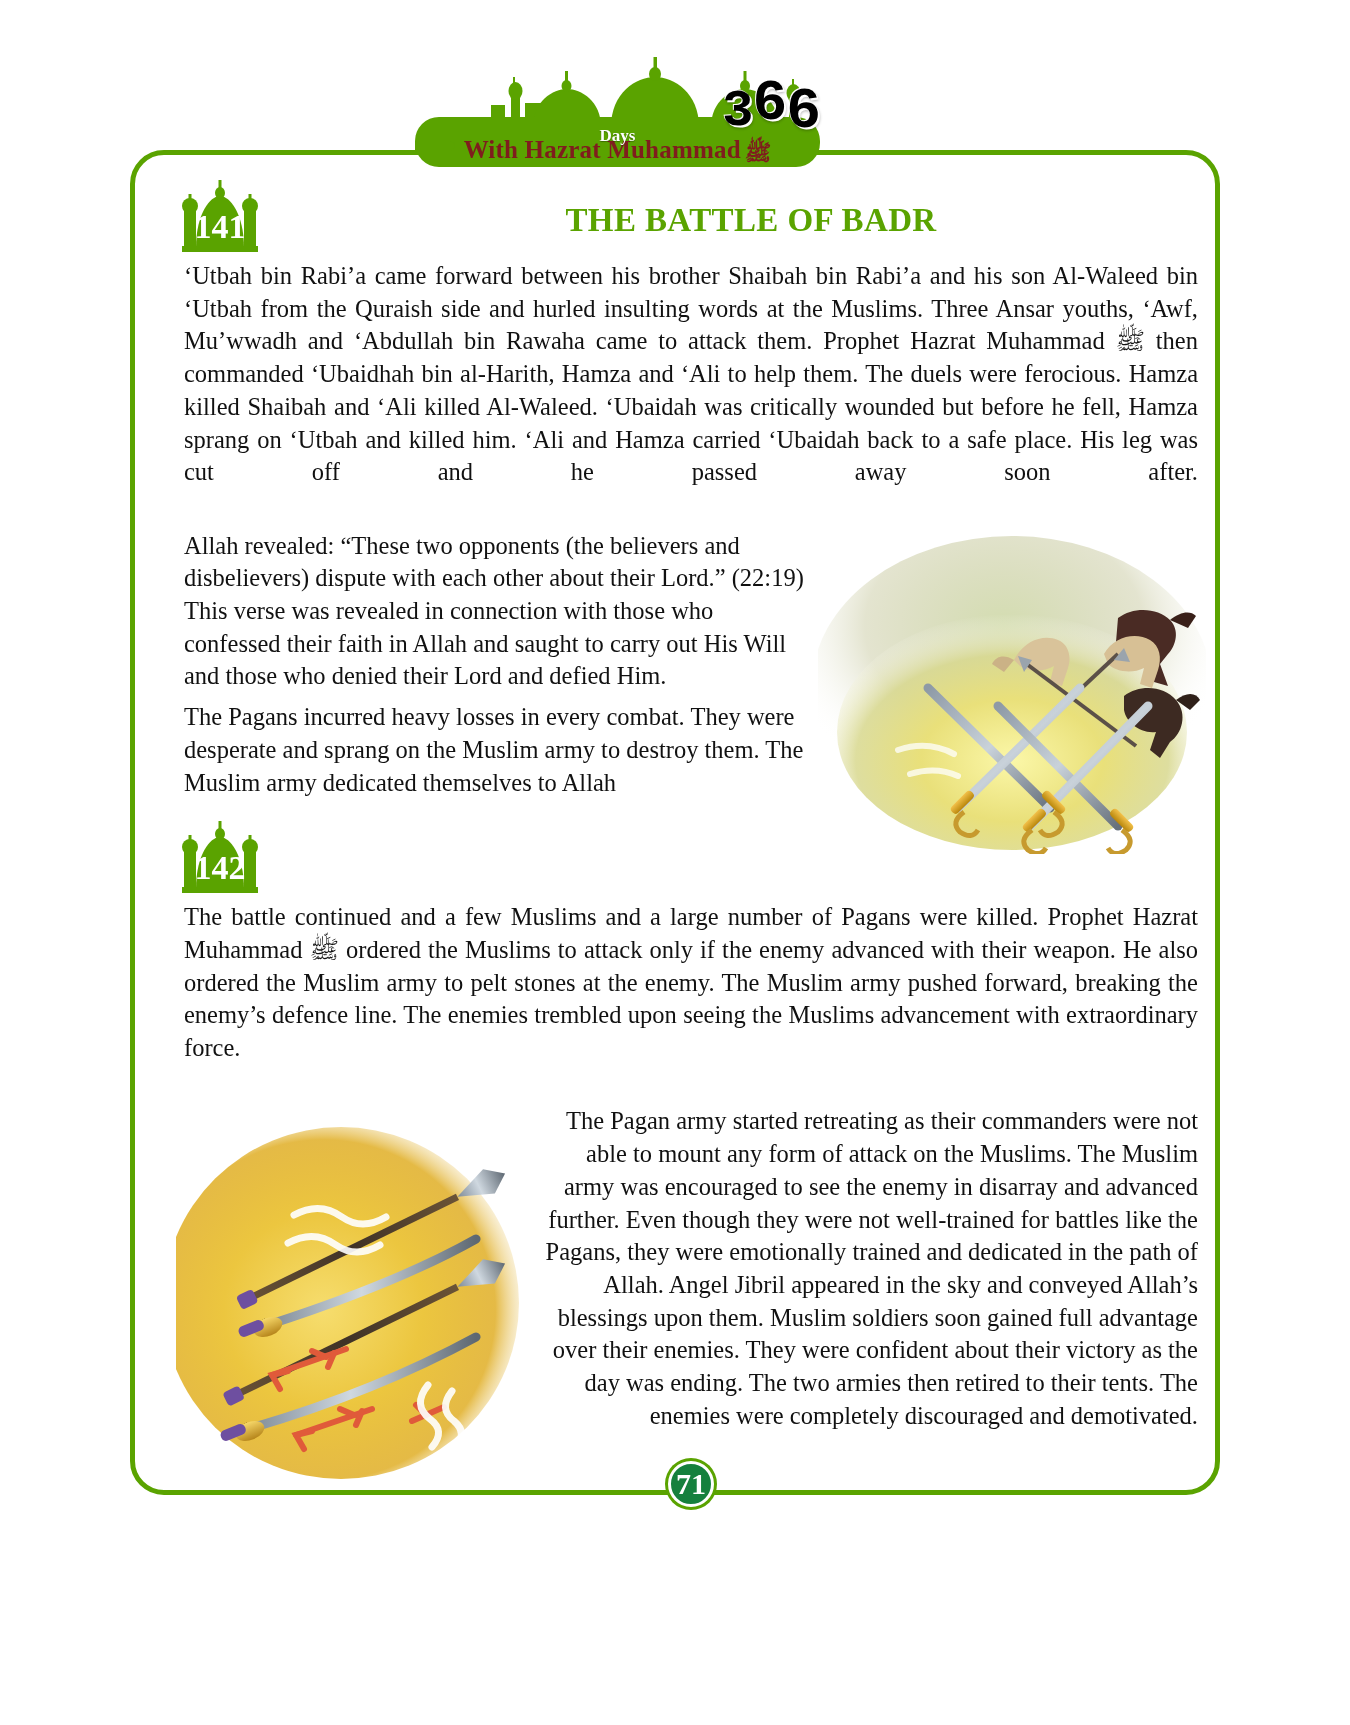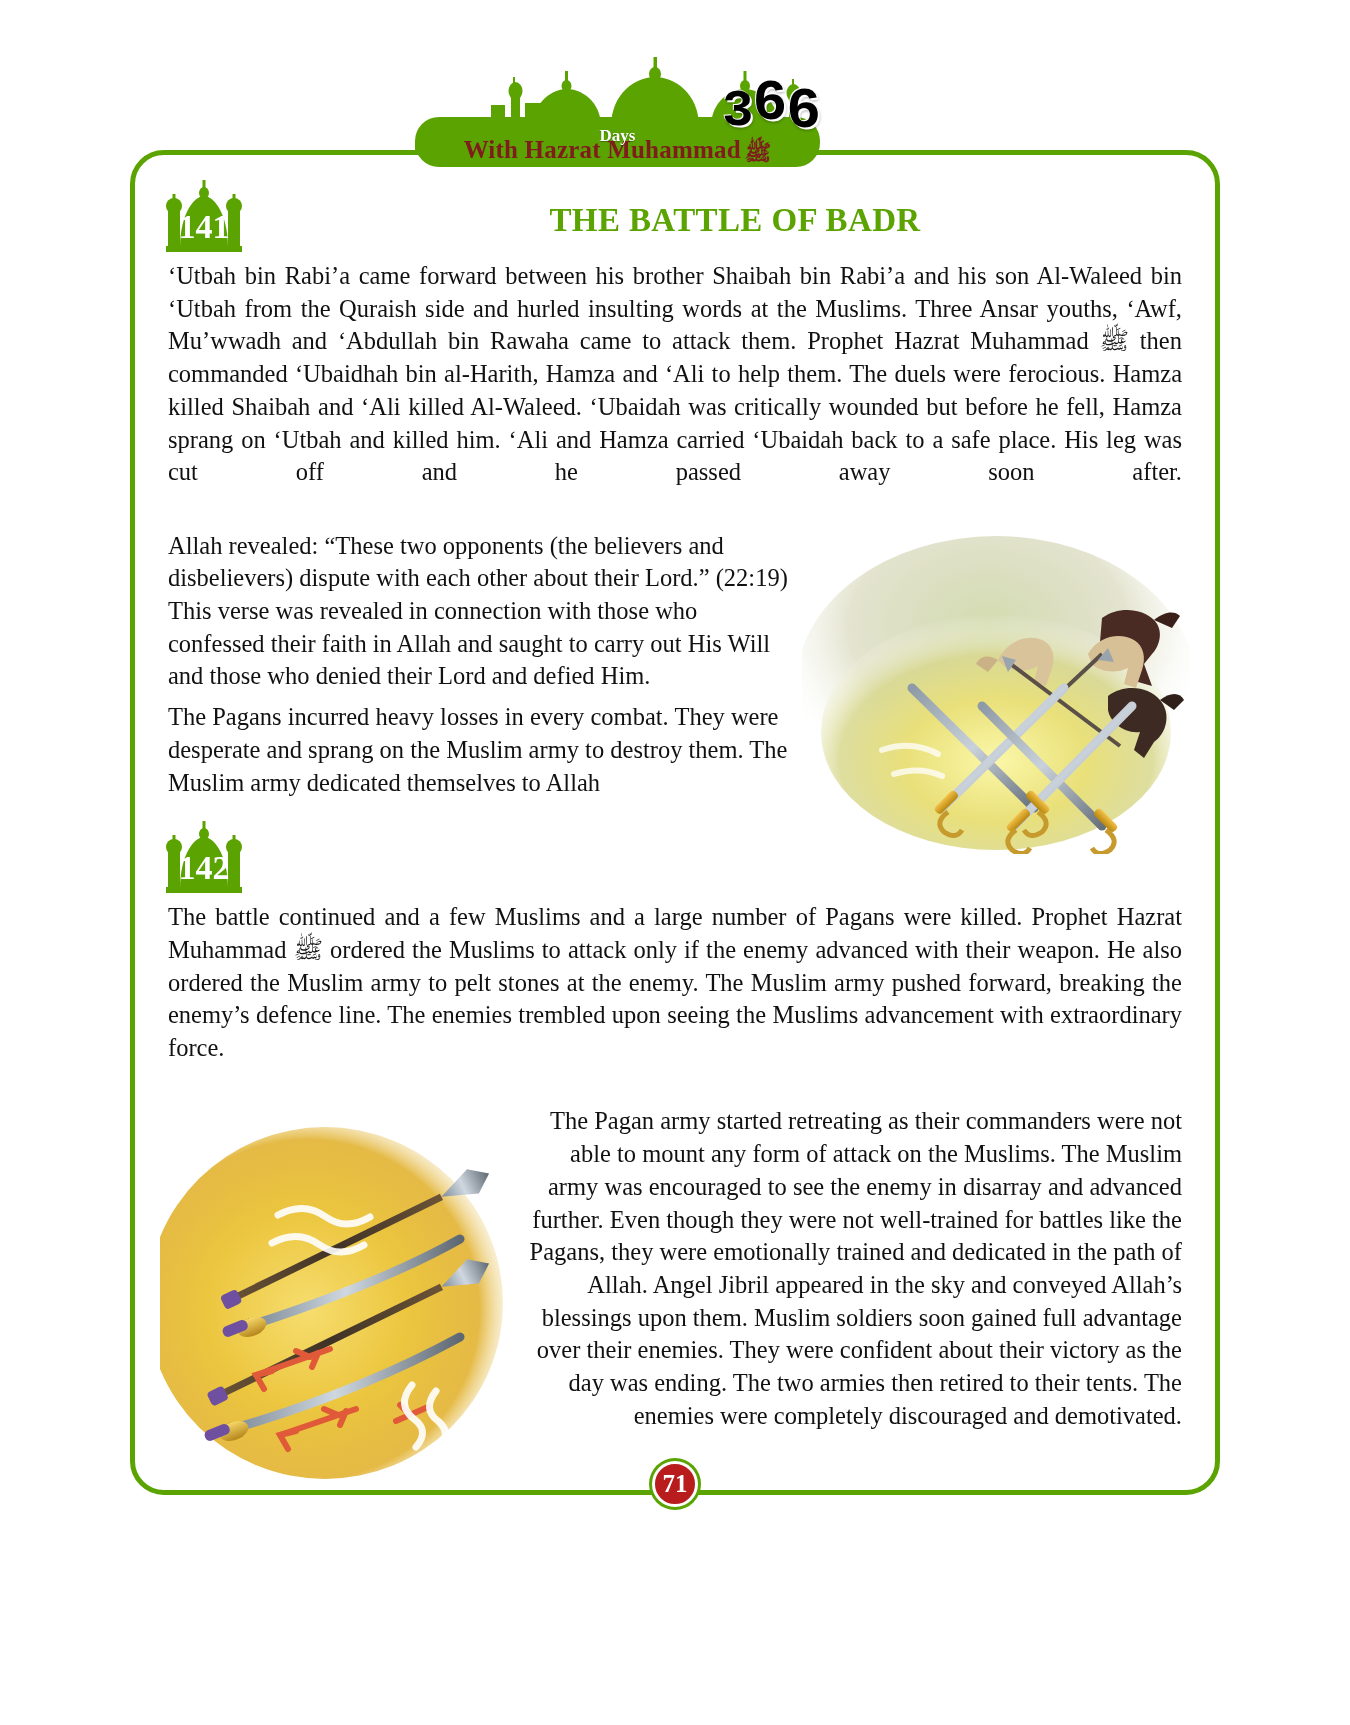--- a/index.html
+++ b/index.html
@@ -79,21 +79,21 @@
   }
   .banner-sub .pbuh {
     font-size: 22px;
     vertical-align: -2px;
     margin-left: 4px;
   }
 
   
   .content {
     position: absolute;
-    left: 160px; top: 180px;
+    left: 176px; top: 180px;
     width: 1030px;
   }
 
   
   .section-head {
     position: relative;
     height: 72px;
   }
   .badge {
     position: absolute;
@@ -162,26 +162,26 @@
   }
   .para-right { text-align: right; }
 
   
   .page-num {
     position: absolute;
     left: 50%; bottom: -24px;
     transform: translateX(-50%);
     width: 46px; height: 46px;
     border-radius: 50%;
-    background: #b91c1c;
+    background: #15803d;
     border: 3px solid #ffffff;
     color: #ffffff;
     font-family: "Liberation Serif", serif;
     font-weight: bold;
-    font-size: 25px;
+    font-size: 30px;
     display: flex; align-items: center; justify-content: center;
     box-shadow: 0 0 0 3px #5aa300;
   }
 
   
   .illus { position: relative; overflow: hidden; }
 </style>
 </head>
 <body>
 

